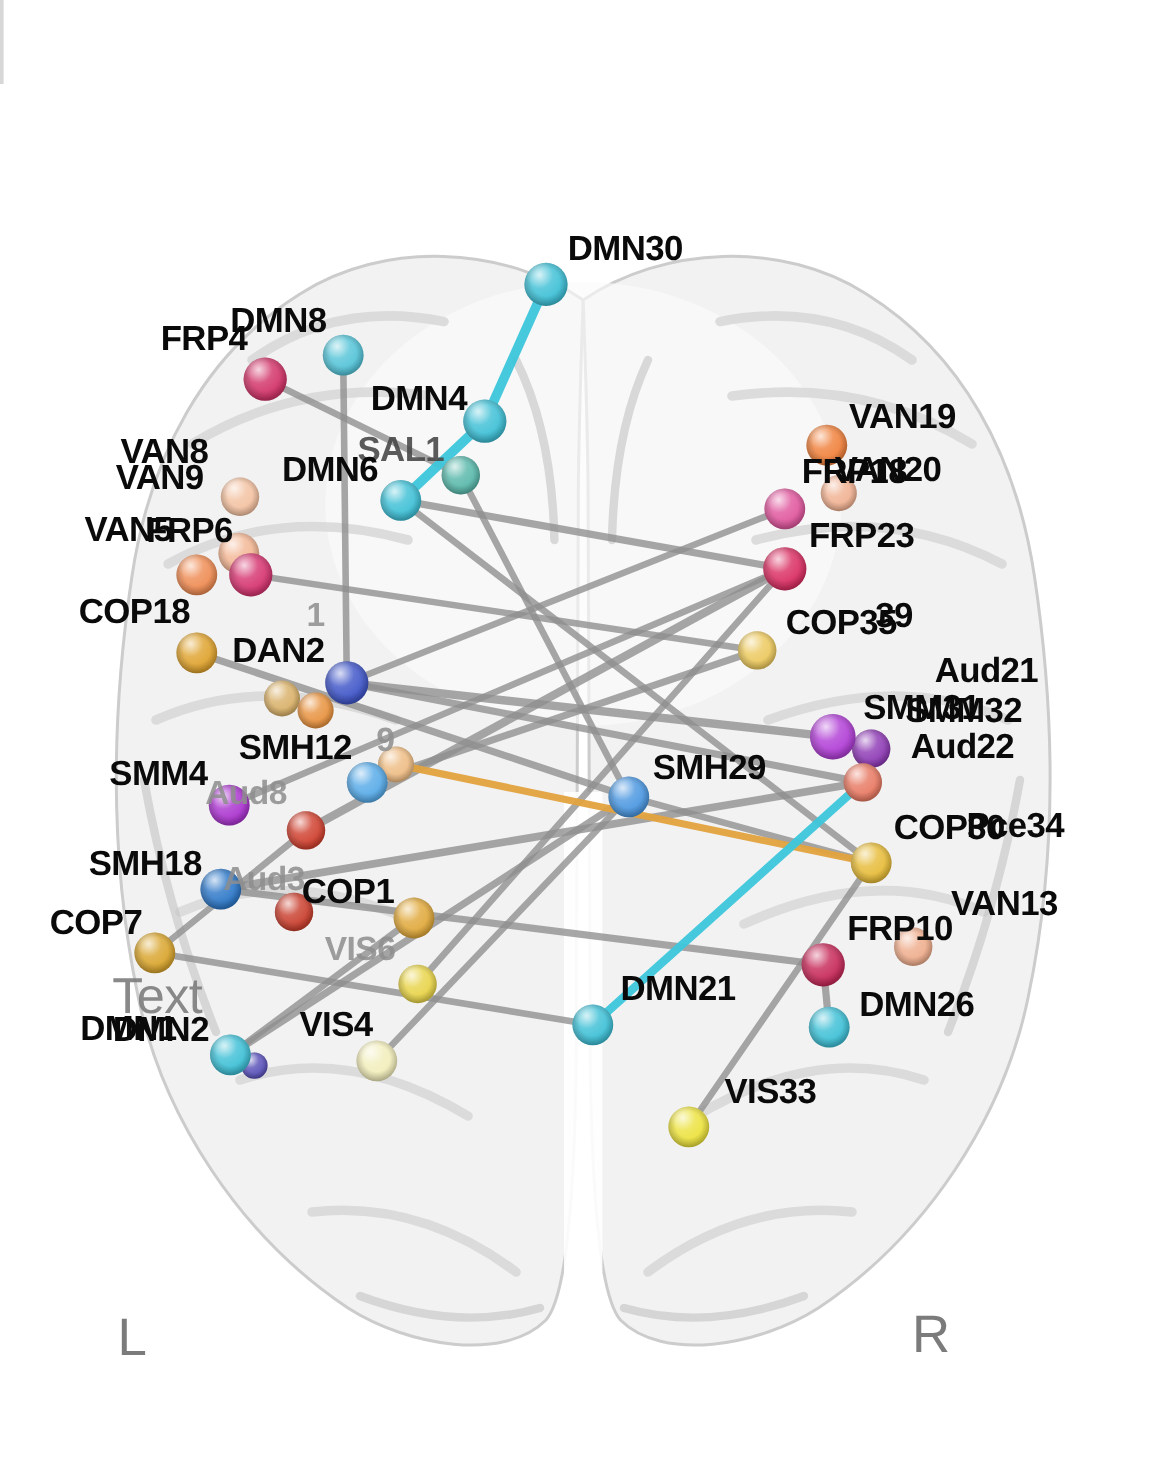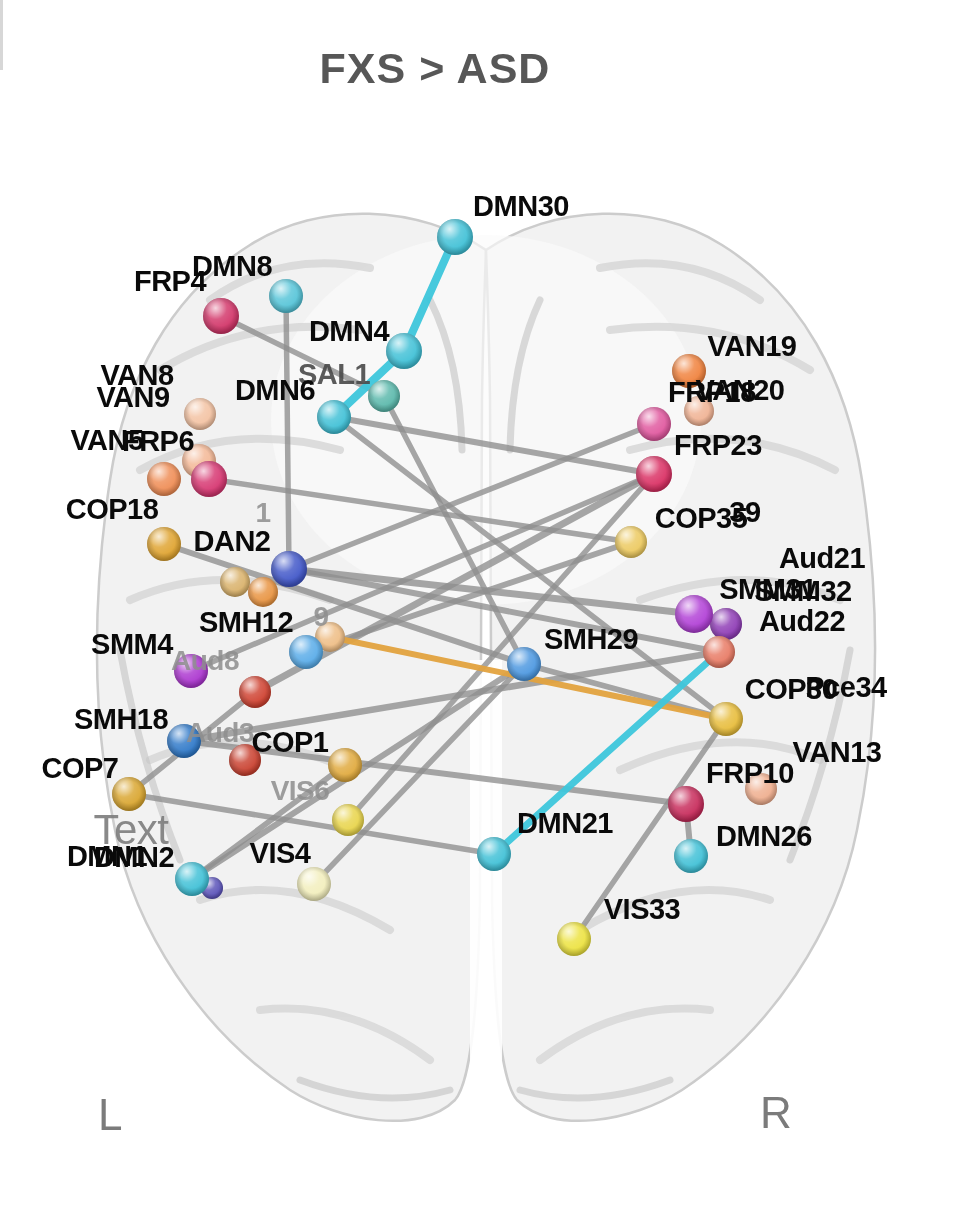--- a/index.html
+++ b/index.html
@@ -12,21 +12,20 @@
   #orient-l{left:98px;top:1090px;}
   #orient-r{left:760px;top:1088px;}
   svg text{font-family:"Liberation Sans",sans-serif;}
 </style>
 </head>
 <body>
 
 <div id="stage">
   <div id="corner-sliver"></div>
 
-  <div id="fig-title">FXS &gt; ASD</div>
 
   <svg id="brainsvg" width="972" height="1230" viewBox="0 0 972 1230" style="position:absolute;left:0;top:0;">
     <defs>
       <radialGradient id="hl" cx="35%" cy="28%" r="70%">
         <stop offset="0%" stop-color="#ffffff" stop-opacity="0.8"></stop>
         <stop offset="45%" stop-color="#ffffff" stop-opacity="0.18"></stop>
         <stop offset="100%" stop-color="#ffffff" stop-opacity="0"></stop>
       </radialGradient>
       <radialGradient id="sh" cx="50%" cy="45%" r="55%">
         <stop offset="58%" stop-color="#000000" stop-opacity="0"></stop>

